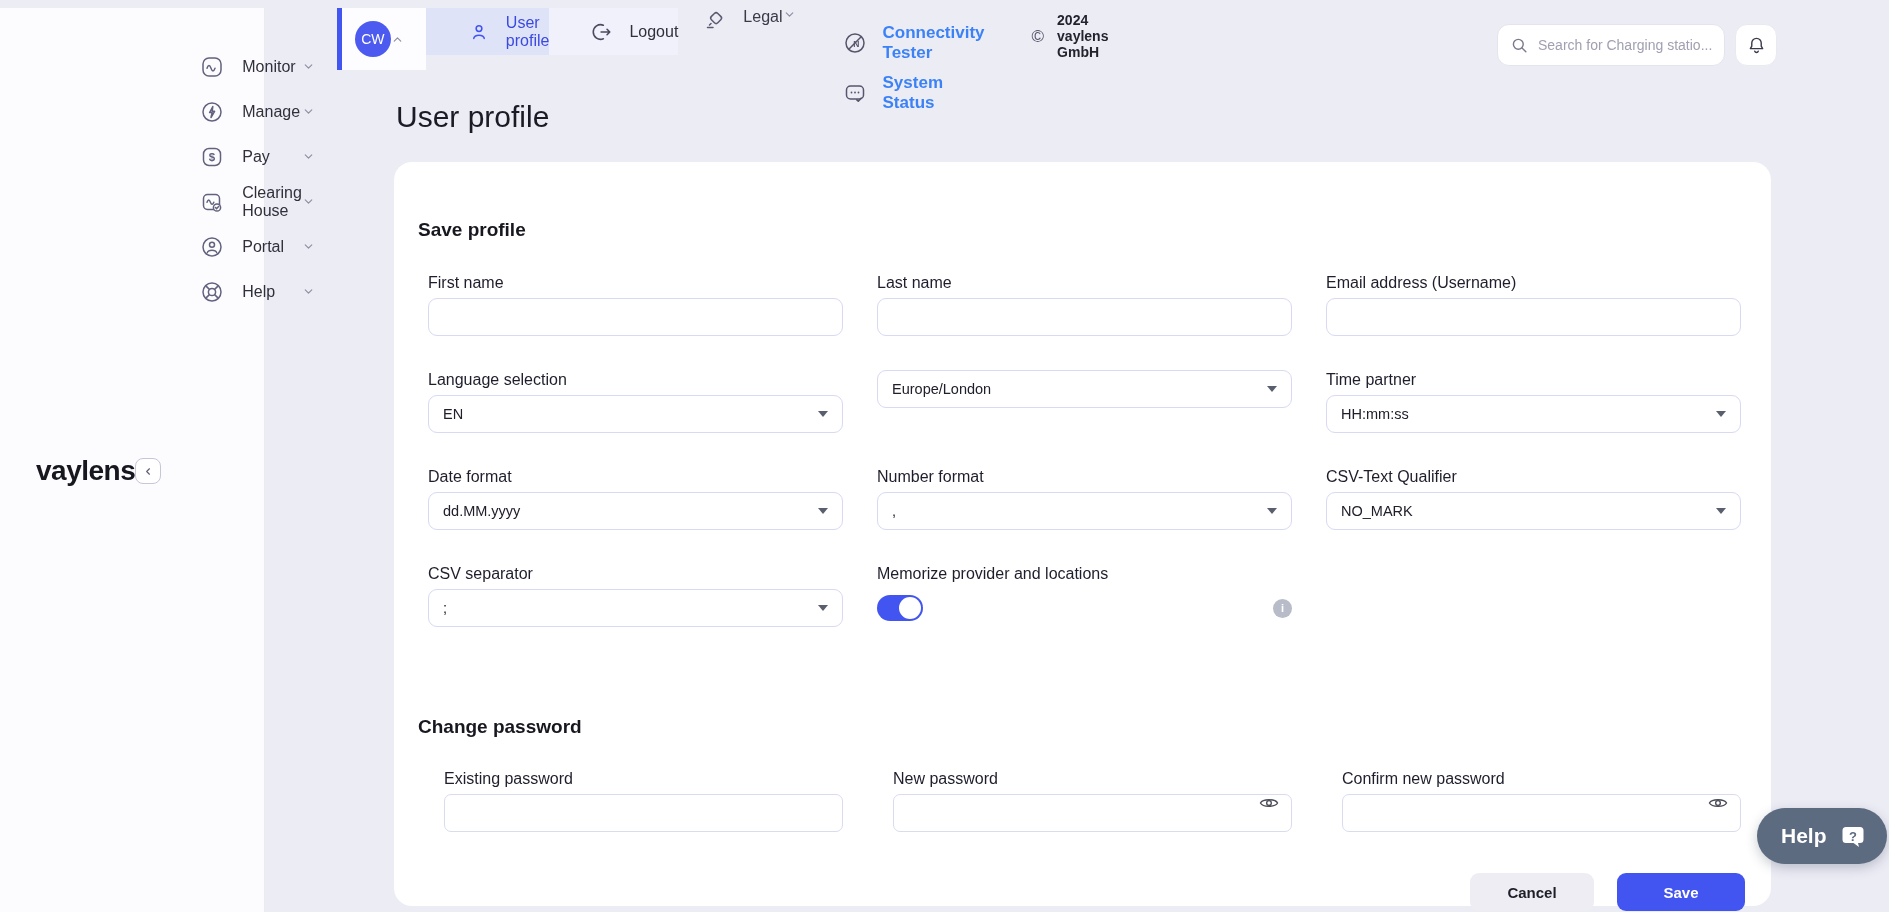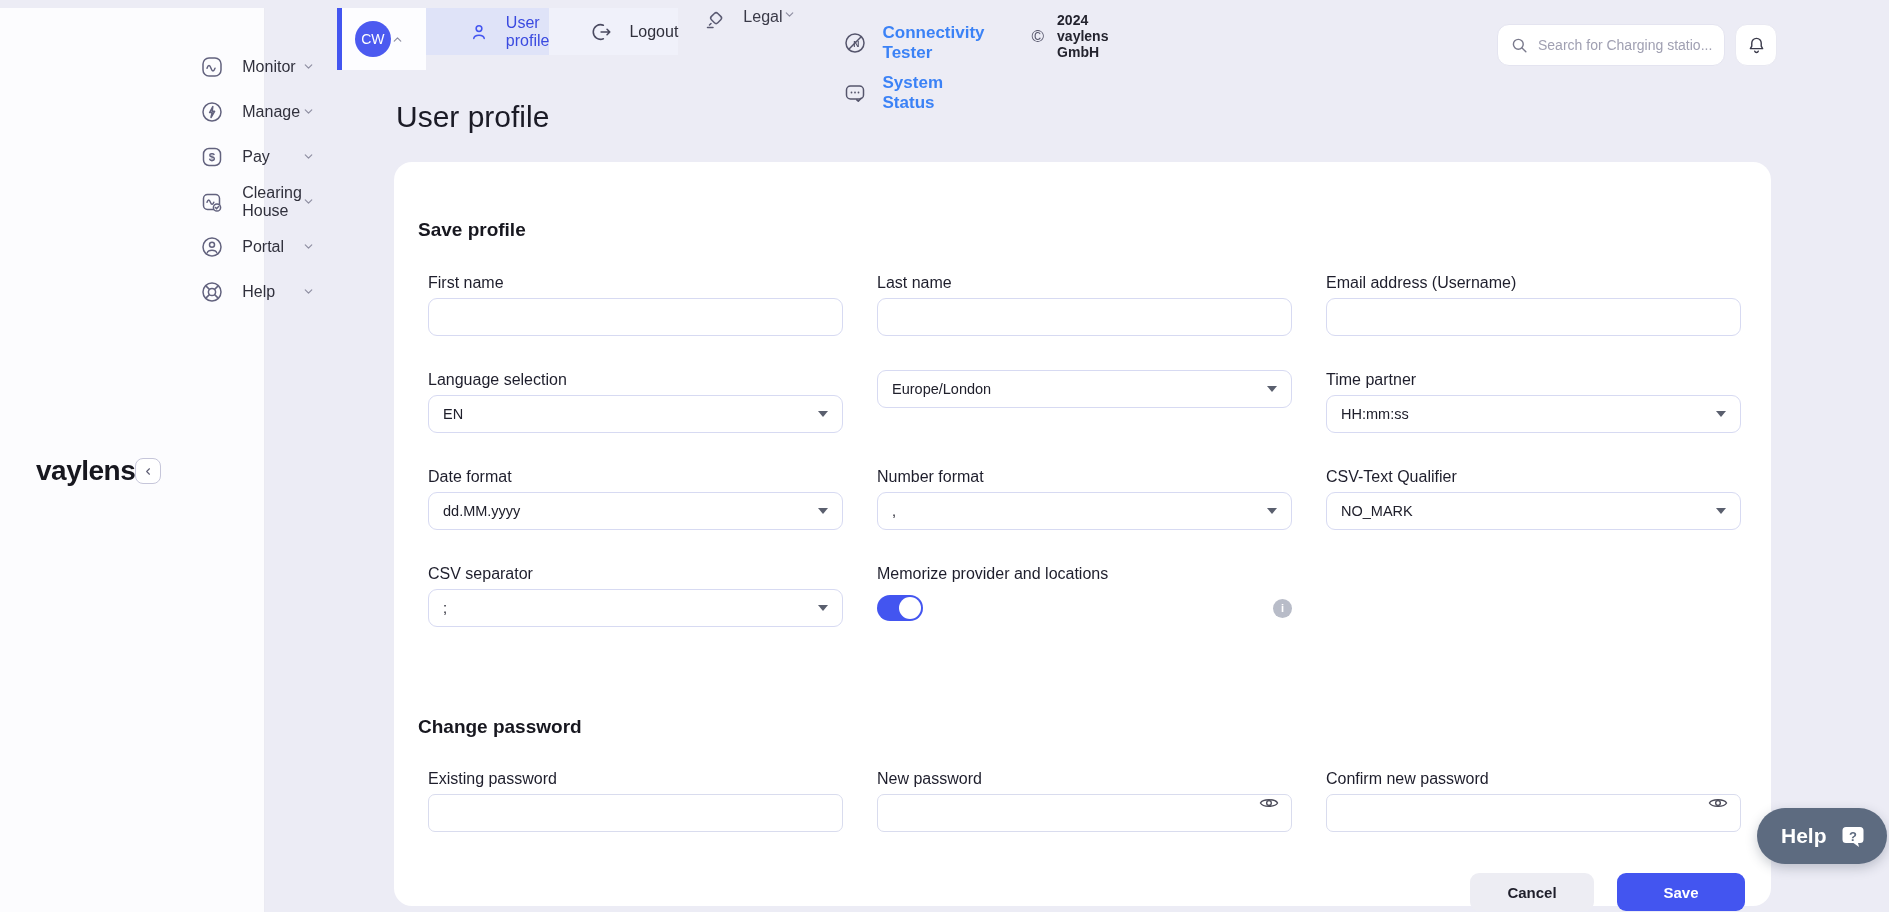--- a/index.html
+++ b/index.html
@@ -105,21 +105,21 @@
 
   .toggle-wrap { display:flex; align-items:center; justify-content:space-between; margin-top:12px; }
   .toggle { width:46px; height:26px; border-radius:13px; background:#4355f0; position:relative; cursor:pointer; }
   .toggle .knob { position:absolute; right:2px; top:2px; width:22px; height:22px; border-radius:50%; background:#fff; }
   .info-dot {
     width:19px; height:19px; border-radius:50%; background:#b8bcc8; color:#fff;
     font-size:11px; font-weight:700; display:flex; align-items:center; justify-content:center; cursor:pointer;
   }
 
   .pass-grid { margin-top:31px; }
-  .pass-wrap { position:relative; }
+  .pass-wrap { position:relative;margin-left:16px; }
   .pass-input { border-radius:7px; border-color:#d9dcee; padding-right:42px; }
   .eye-btn { position:absolute; right:12px; top:25px; width:22px; height:18px; cursor:pointer; color:#4a4a58; display:flex; }
 
   .card-footer { position:absolute; top:695px; right:26px; display:flex; gap:23px; }
   .btn { height:38px; border:none; border-radius:9px; font-size:15px; font-weight:700; cursor:pointer; font-family:"Liberation Sans",sans-serif;margin-top:16px; }
   .btn-cancel { width:124px; background:#ededf3; color:#1e1e2a; }
   .btn-save { width:128px; background:#4355f0; color:#fff; }
 
   .help-pill {
     position:absolute; left:1757px; top:808px; height:56px; padding:0 18px 0 24px;

